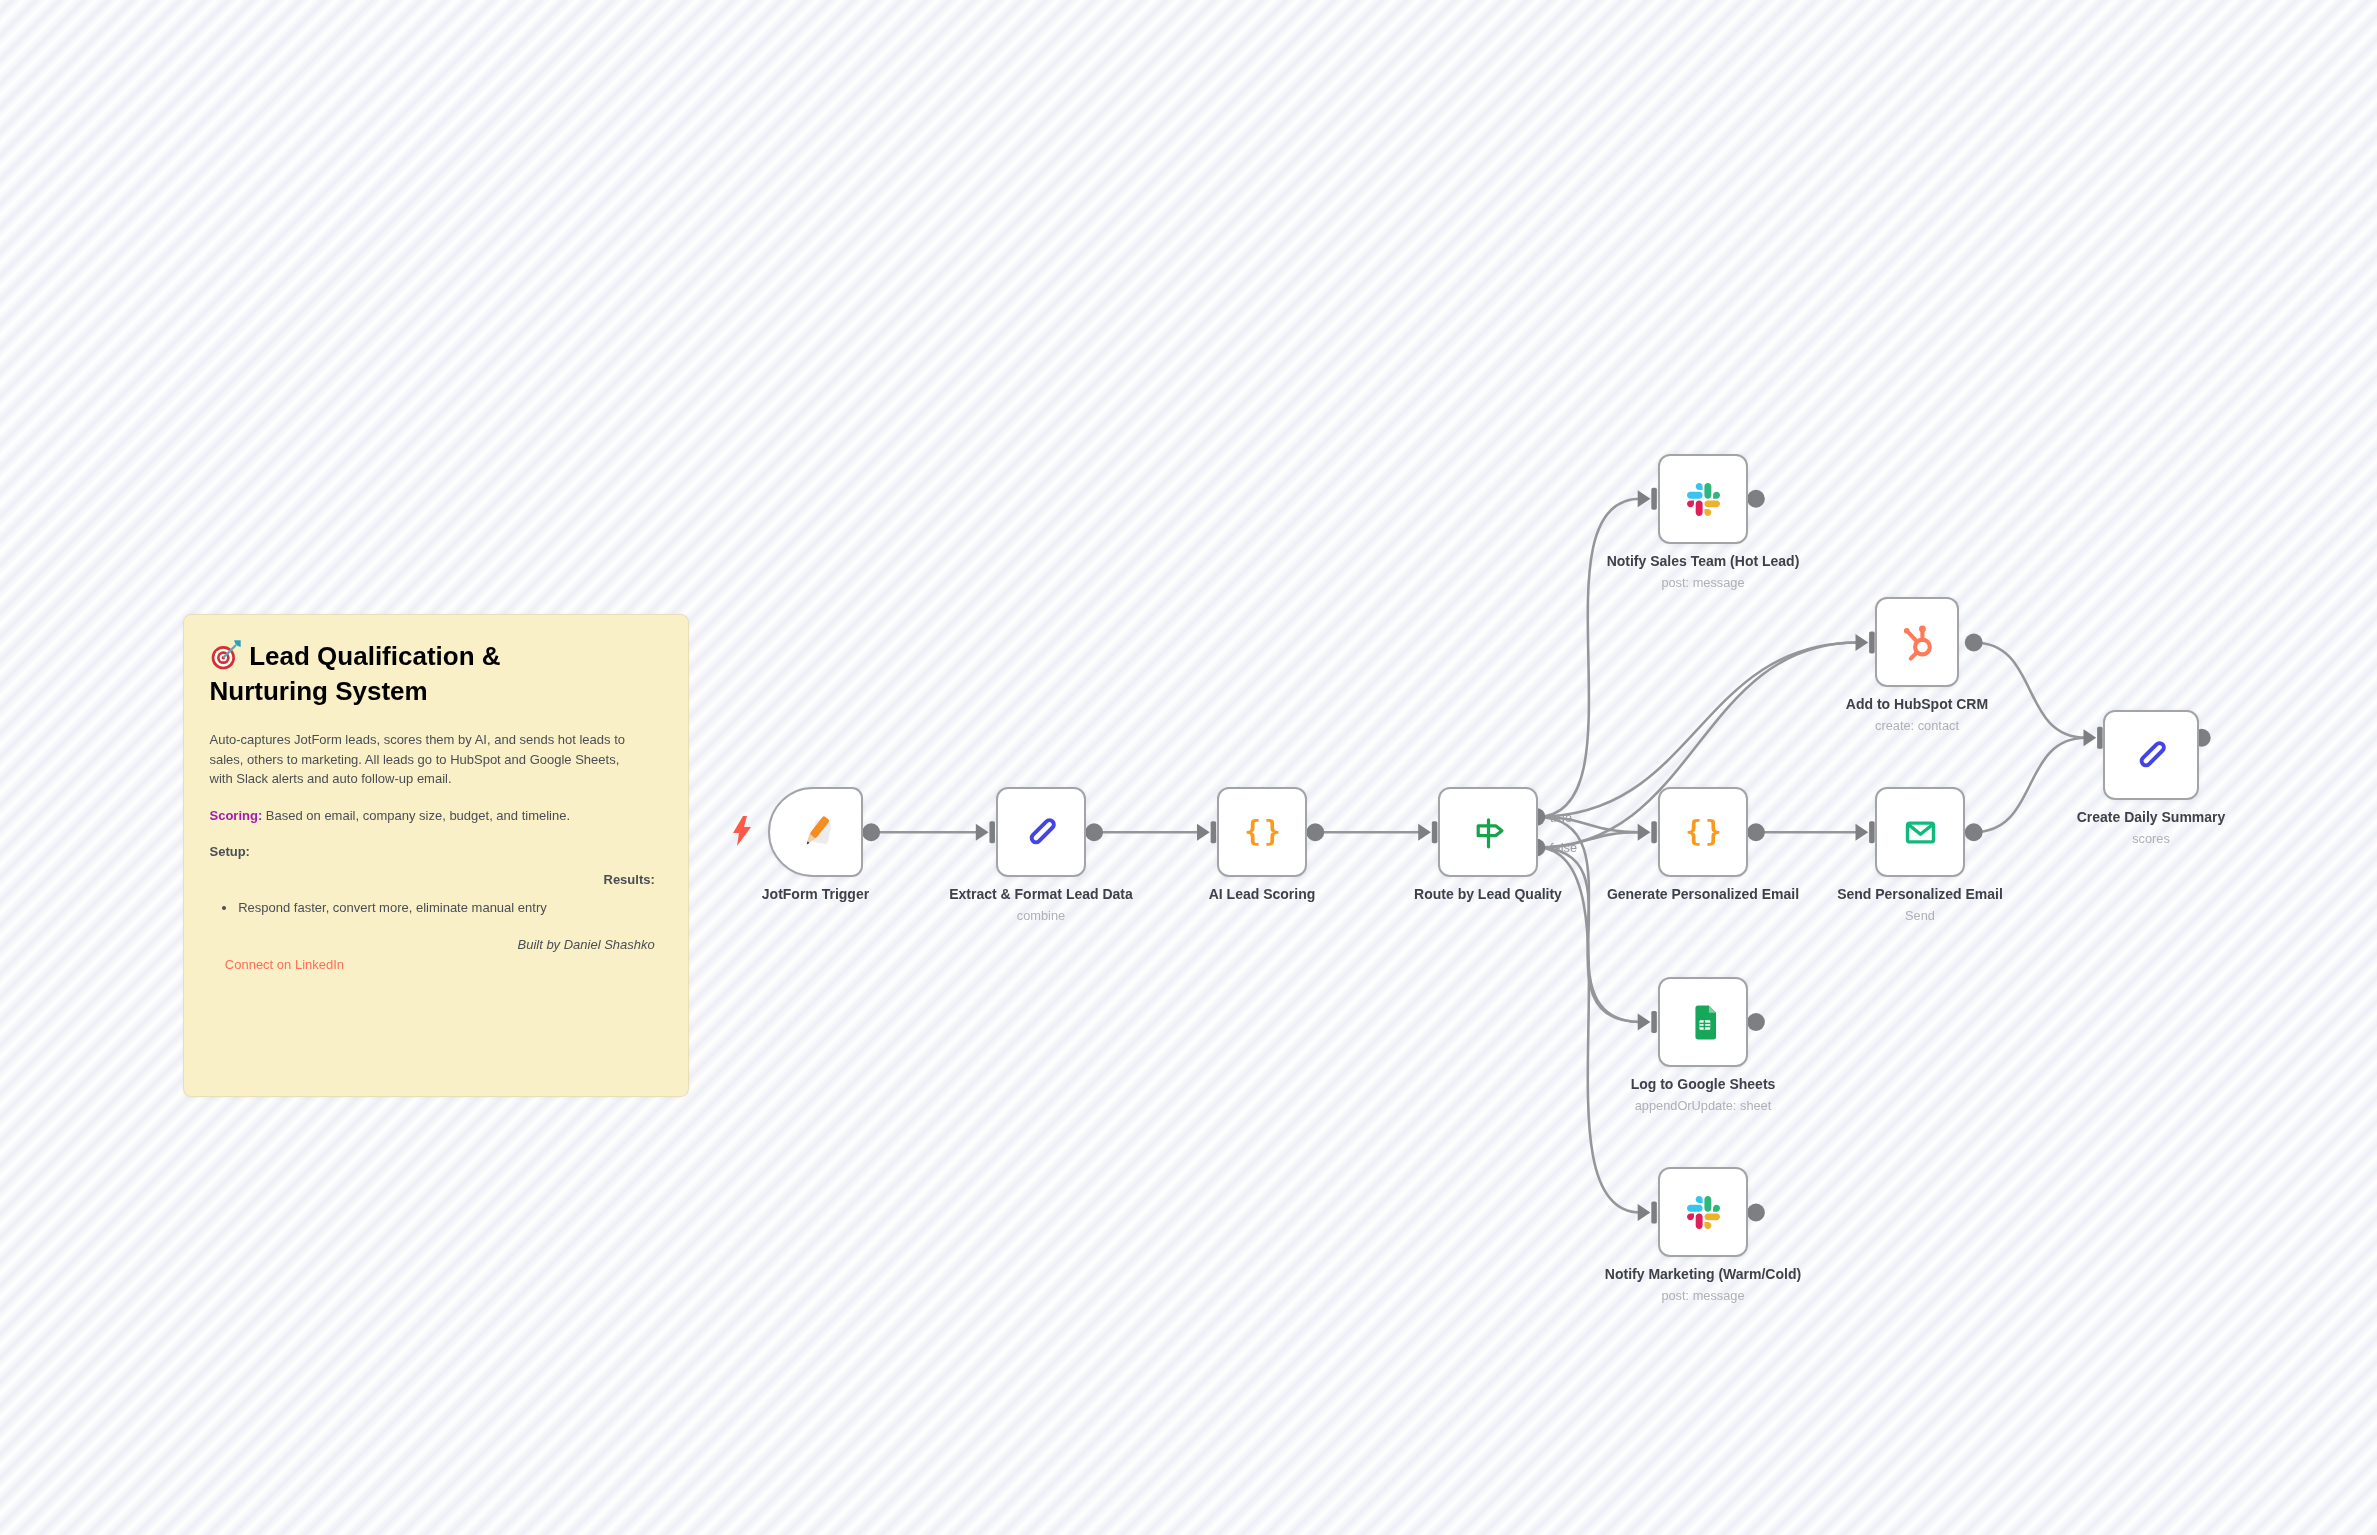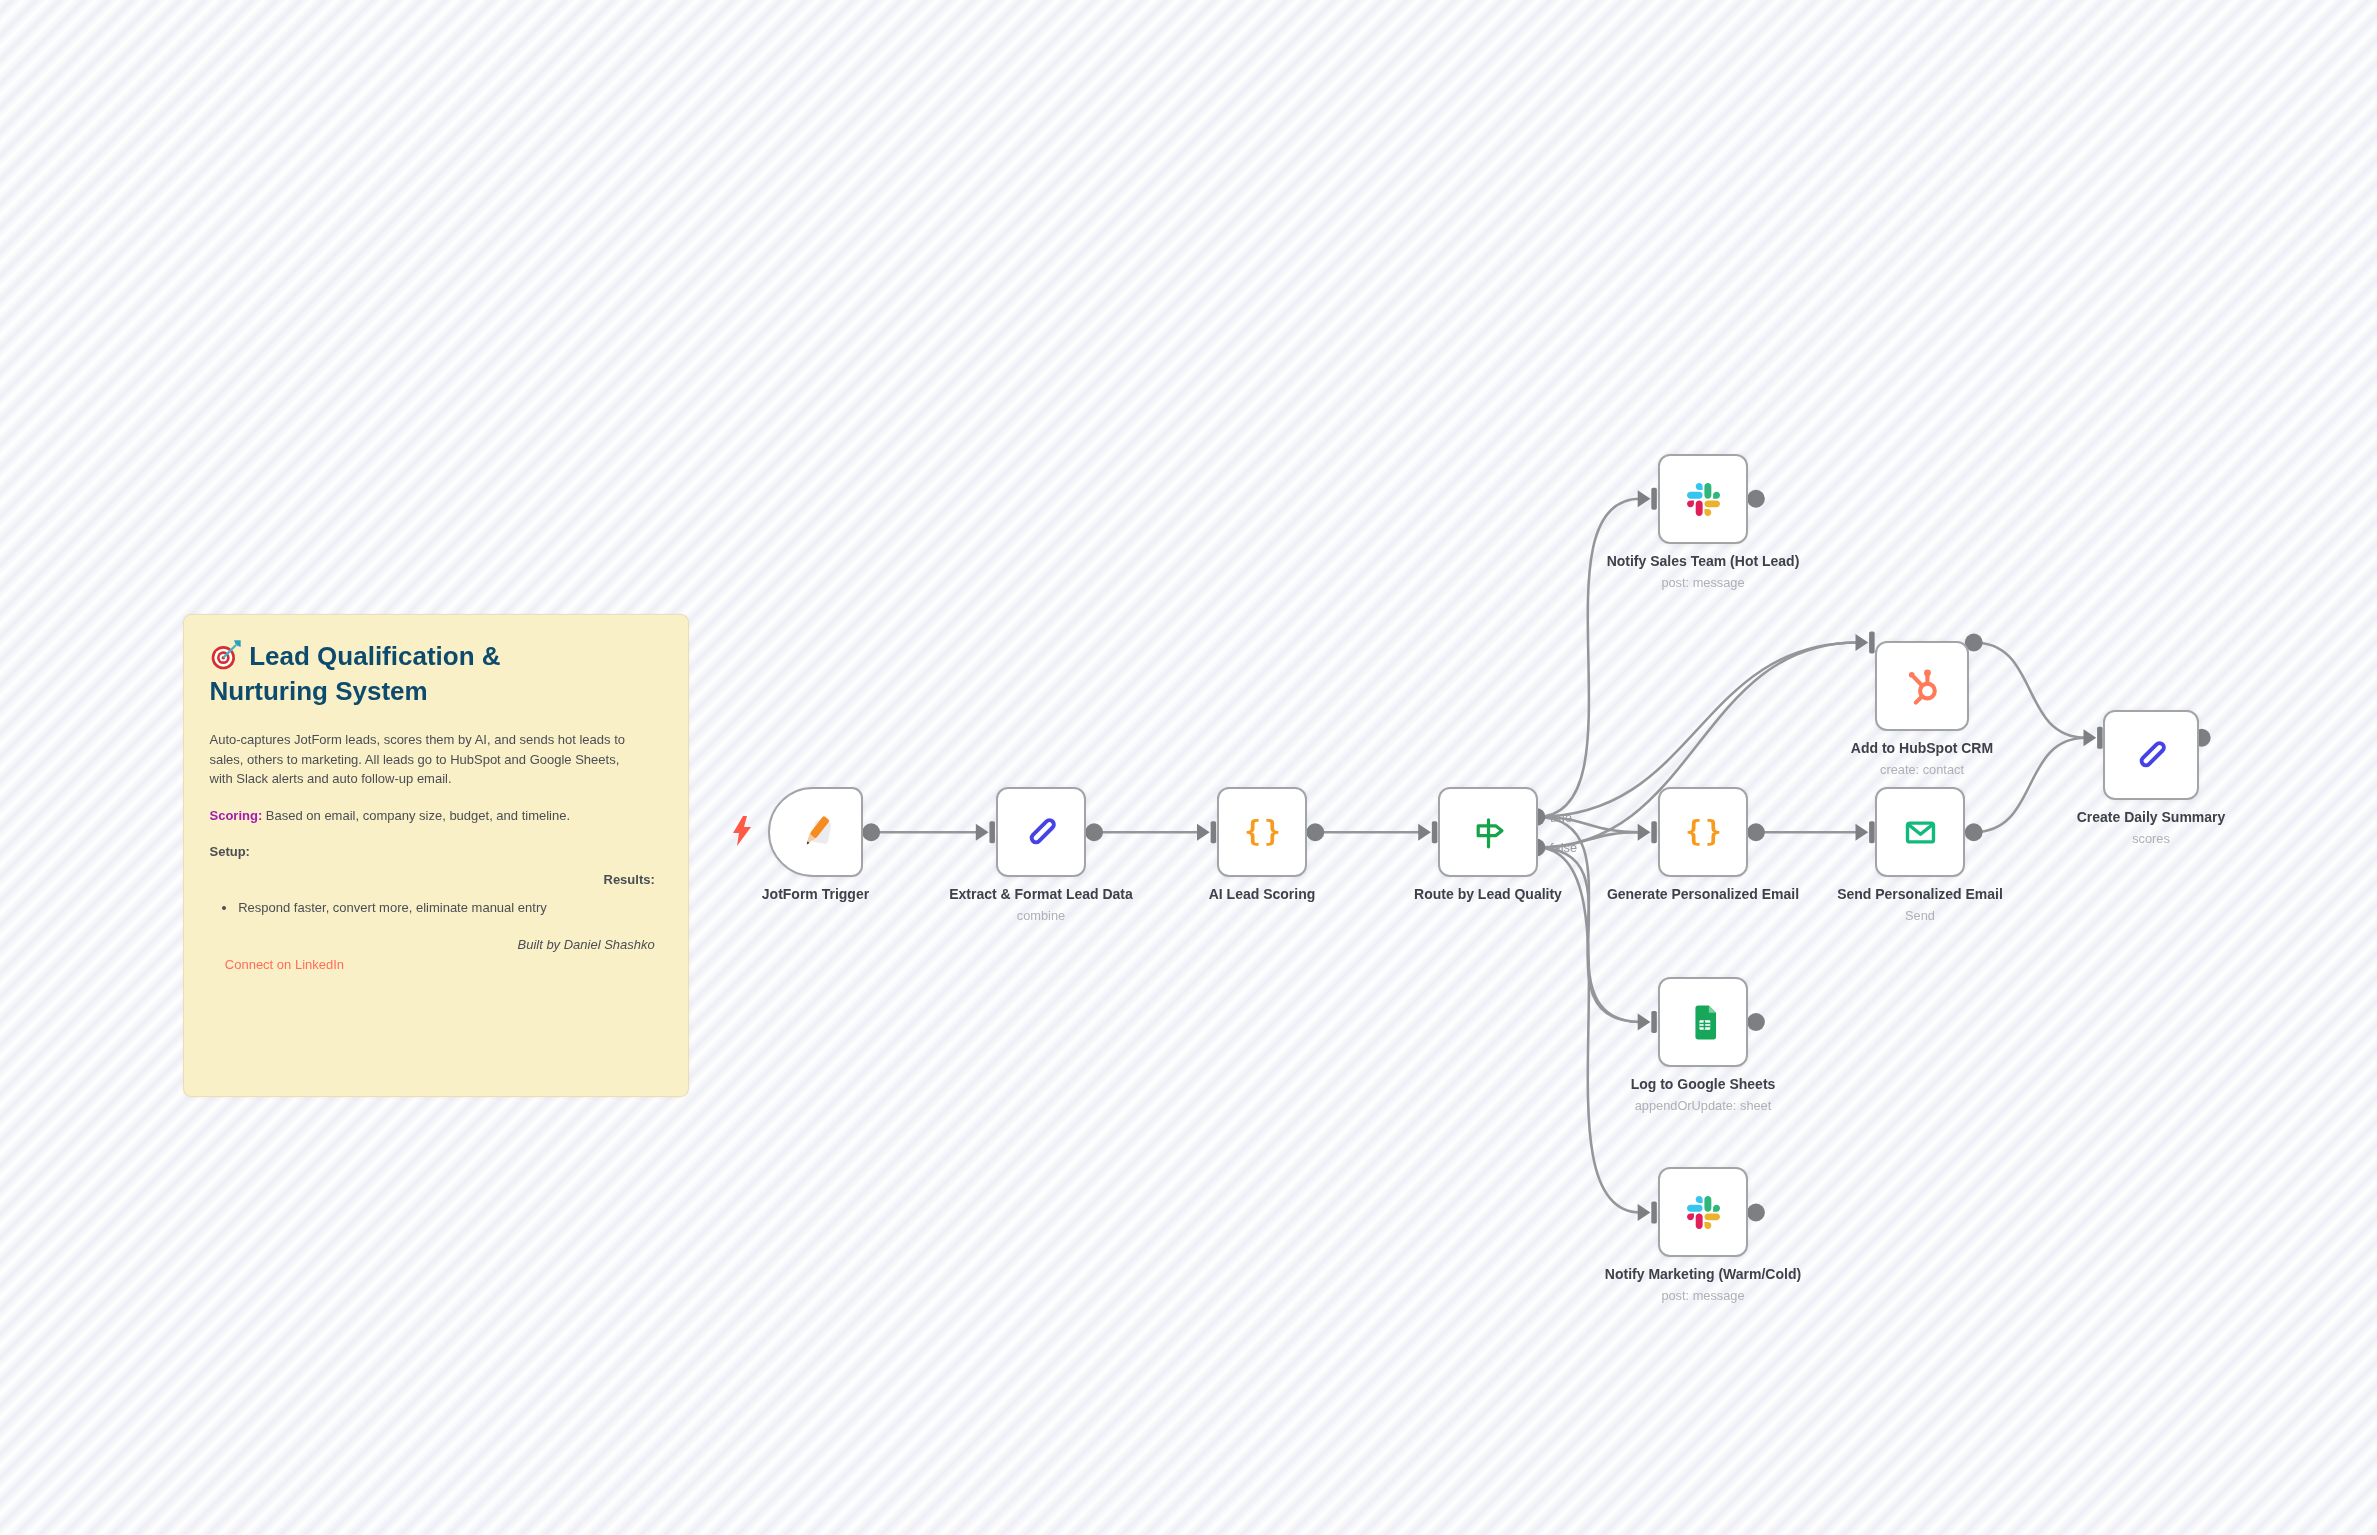--- a/index.html
+++ b/index.html
@@ -20,21 +20,21 @@
   .node-icon svg{width:100%;height:100%;display:block;}
   .node-meta{position:absolute;top:99px;left:50%;transform:translateX(-50%);width:225px;text-align:center;}
   .node-label{font-size:14px;font-weight:bold;color:#3e4248;line-height:1.25;}
   .node-sub{font-size:12.8px;color:#aeb0b5;margin-top:4.3px;}
   .bolt{position:absolute;z-index:2;width:24px;height:31px;}
   .sticky{
     position:absolute;z-index:3;box-sizing:border-box;border-radius:8.5px;
     padding:24px 25.5px;border:0.9px solid rgba(0,0,0,0.07);
     box-shadow:0 0.9px 3.4px rgba(120,100,40,0.08);
   }
-  .sticky h1{font-size:26px;line-height:1.33;font-weight:bold;color:#0c4a6e;margin:0 0 22px 0;max-width:408px;}
+  .sticky h1{font-size:26px;line-height:1.33;font-weight:bold;color:#000000;margin:0 0 22px 0;max-width:408px;}
   .sticky .emoji{display:inline-block;width:32px;height:32px;vertical-align:-6px;margin-right:7.7px;}
   .sticky .emoji svg{width:100%;height:100%;display:block;}
   .sticky p{font-size:13px;line-height:1.5;color:#4a4e54;margin:0 0 17px 0;max-width:430px;}
   .sticky p.head{font-weight:bold;margin-bottom:8.5px;}
   .sticky b{font-weight:bold;color:#a21caf;}
   .sticky ul{margin:0 0 17px 0;padding-left:27px;font-size:13px;line-height:1.55;color:#4a4e54;}
   .sticky ul li{padding-left:1.7px;}
   .sticky .indent{margin-left:15.3px;text-align:right;}
   .sticky .byline{font-style:italic;margin-bottom:2.6px;}
   .sticky a.link{font-size:13px;text-decoration:none;cursor:pointer;display:inline-block;}
@@ -181,21 +181,21 @@
       <path fill="#ECB22E" d="M77.6 97c7.1 0 12.9 5.8 12.9 12.9s-5.8 12.9-12.9 12.9-12.9-5.8-12.9-12.9V97h12.9zM77.6 90.5c-7.1 0-12.9-5.8-12.9-12.9s5.8-12.9 12.9-12.9h32.3c7.1 0 12.9 5.8 12.9 12.9s-5.8 12.9-12.9 12.9H77.6z"></path>
       </g>
           </svg>
         </span>
       </div>
       <div class="node-meta">
         <div class="node-label">Notify Sales Team (Hot Lead)</div>
         <div class="node-sub">post: message</div>
       </div>
     </div>
-    <div class="node-wrap" style="left: 1875px; top: 597px; width: 94px; margin-top: 44px;">
+    <div class="node-wrap" style="left: 1875px; top: 597px; width: 84px;">
       <div class="node-box">
         <span class="node-icon">
           <svg viewBox="0 0 48 48">
       <g stroke="#ff7a59" stroke-width="4.6" fill="none" stroke-linecap="round">
         <circle cx="29.5" cy="29" r="8.2"></circle>
         <line x1="29.5" y1="20.8" x2="29.5" y2="11"></line>
         <line x1="14.5" y1="13.5" x2="23" y2="22.5"></line>
         <line x1="23" y1="35.5" x2="16.5" y2="42"></line>
       </g>
       <circle cx="29.5" cy="8.8" r="3.8" fill="#ff7a59"></circle>

